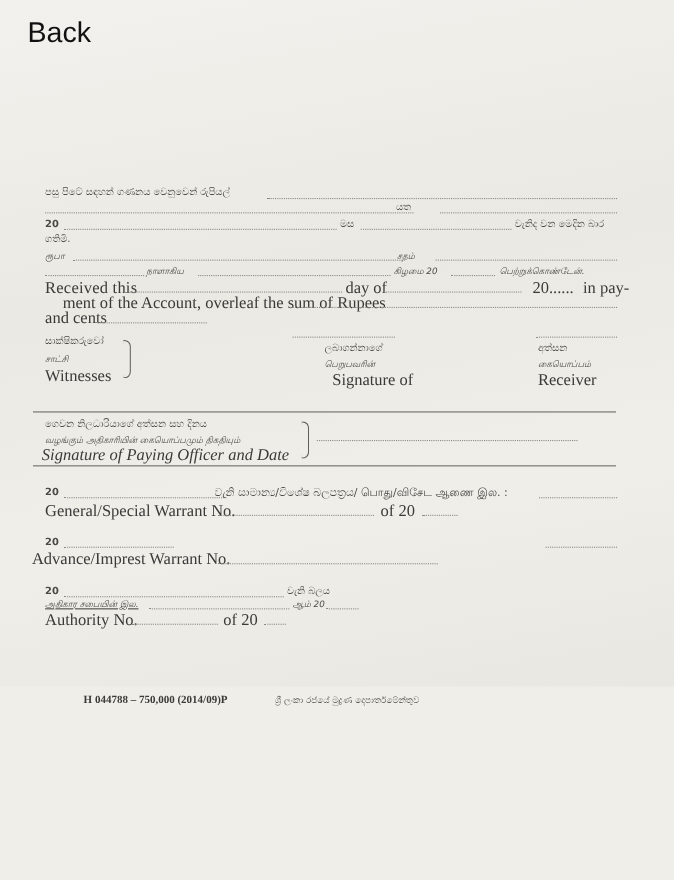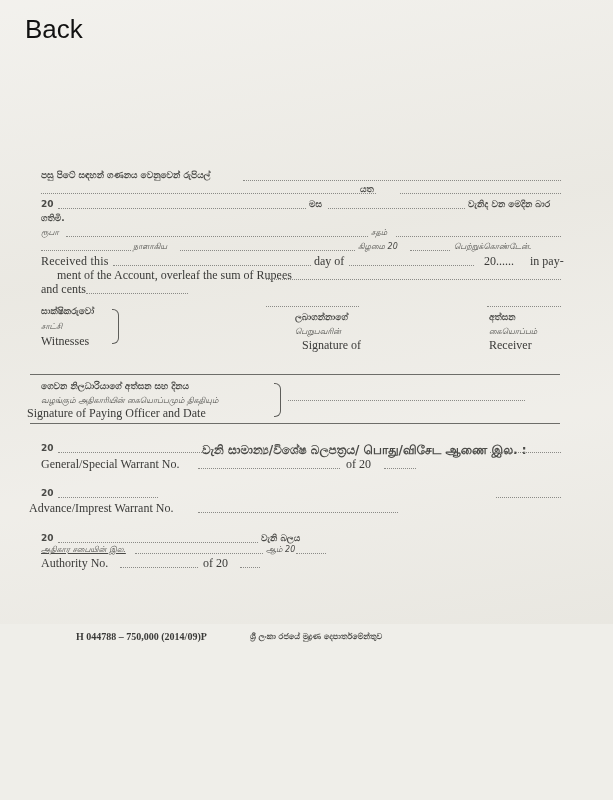--- a/index.html
+++ b/index.html
@@ -15,23 +15,23 @@
     background:
       linear-gradient(170deg, rgba(255,255,255,0.35) 0%, rgba(230,229,222,0.25) 40%, rgba(255,255,255,0.2) 70%, rgba(225,224,217,0.3) 100%),
       #eceae4;
   }
   .back-label {
     position: absolute; left: 25px; top: 14px;
     font-family: "Liberation Sans", "DejaVu Sans", sans-serif;
     font-size: 26px; color: #111;
   }
   .abs { position: absolute; white-space: nowrap; }
-  .si { font-family: "DejaVu Sans", sans-serif; font-size: 9px; color: #4a4a47; font-weight: bold; }
+  .si { font-family: "DejaVu Sans", sans-serif; font-size: 9px; color: #4a4a47; }
   .ta { font-family: "DejaVu Sans", sans-serif; font-size: 8px; font-style: italic; color: #4a4a47; }
-  .en { font-size: 12px; color: #3a3a38; }
+  .en { font-size: 15px; color: #3a3a38; }
   .bold { font-weight: bold; }
   .dots {
     position: absolute; height: 0;
     border-bottom: 1px dotted #8a8a86;
   }
   .rule { position: absolute; height: 0; border-bottom: 1.5px solid #6d6d69; }
   .stamp-box {
     position: absolute; left: 361px; top: 283px; width: 124px; height: 88px;
     border: 1.5px solid #5e5e5a; background: rgba(240,239,234,0.6);
     text-align: center; box-sizing: border-box; padding-top: 6px;
@@ -65,21 +65,21 @@
   <div class="abs si bold" style="left:41px;top:199px;">20</div>
   <div class="dots" style="left:58px;top:208px;width:248px;"></div>
   <div class="abs si" style="left:309px;top:199px;">මස</div>
   <div class="dots" style="left:328px;top:208px;width:137px;"></div>
   <div class="abs si" style="left:468px;top:199px;">වැනිද වන මෙදින බාර</div>
 
   <div class="abs si" style="left:41px;top:213px;">ගතිමි.</div>
 
   <div class="abs ta" style="left:41px;top:228px;">ரூபா</div>
   <div class="dots" style="left:66px;top:236px;width:302px;"></div>
-  <div class="abs ta" style="left:371px;top:228px;">சதம்</div>
+  <div class="abs ta" style="left:361px;top:228px;">சதம்</div>
   <div class="dots" style="left:396px;top:236px;width:165px;"></div>
 
   <div class="dots" style="left:41px;top:250px;width:90px;"></div>
   <div class="abs ta" style="left:133px;top:242px;">நாளாகிய</div>
   <div class="dots" style="left:180px;top:250px;width:175px;"></div>
   <div class="abs ta" style="left:358px;top:242px;">கிழமை 20</div>
   <div class="dots" style="left:410px;top:250px;width:40px;"></div>
   <div class="abs ta" style="left:454px;top:242px;">பெற்றுக்கொண்டேன்.</div>
 
   <div class="abs en" style="left:41px;top:254px;letter-spacing:0.2px;">Received this</div>
@@ -107,29 +107,29 @@
   <div class="abs en" style="left:302px;top:338px;">Signature of</div>
   <div class="abs si" style="left:489px;top:312px;">අත්සන</div>
   <div class="abs ta" style="left:489px;top:327px;">கையொப்பம்</div>
   <div class="abs en" style="left:489px;top:338px;">Receiver</div>
 
 
   <div class="rule" style="left:30px;top:374px;width:530px;"></div>
 
   <div class="abs si" style="left:41px;top:381px;">ගෙවන නිලධාරියාගේ අත්සන සහ දිනය</div>
   <div class="abs ta" style="left:41px;top:396px;">வழங்கும் அதிகாரியின் கையொப்பமும் திகதியும்</div>
-  <div class="abs en" style="left:27px;top:406px;">Signature of Paying Officer and Date</div>
+  <div class="abs en" style="left:38px;top:406px;font-style:italic;">Signature of Paying Officer and Date</div>
   <div class="brace" style="left:274px;top:383px;height:32px;"></div>
   <div class="dots" style="left:288px;top:400px;width:237px;"></div>
 
   <div class="rule" style="left:30px;top:423px;width:530px;"></div>
 
   <div class="abs si bold" style="left:41px;top:443px;">20</div>
   <div class="dots" style="left:58px;top:452px;width:148px;"></div>
-  <div class="abs si" style="left:202px;top:443px;font-size:12px;">වැනි සාමාන්‍ය/විශේෂ බලපත්‍රය/ பொது/விசேட ஆணை இல. :</div>
+  <div class="abs si" style="left:195px;top:443px;font-size:10px;">වැනි සාමාන්‍ය/විශේෂ බලපත්‍රය/ பொது/விசேட ஆணை இல. :</div>
   <div class="dots" style="left:490px;top:452px;width:71px;"></div>
   <div class="abs en" style="left:41px;top:457px;">General/Special Warrant No.</div>
   <div class="dots" style="left:198px;top:468px;width:142px;"></div>
   <div class="abs en" style="left:346px;top:457px;">of 20</div>
   <div class="dots" style="left:384px;top:468px;width:32px;"></div>
 
   <div class="abs si bold" style="left:41px;top:488px;">20</div>
   <div class="dots" style="left:58px;top:497px;width:100px;"></div>
   <div class="dots" style="left:496px;top:497px;width:65px;"></div>
   <div class="abs en" style="left:29px;top:501px;">Advance/Imprest Warrant No.</div>

